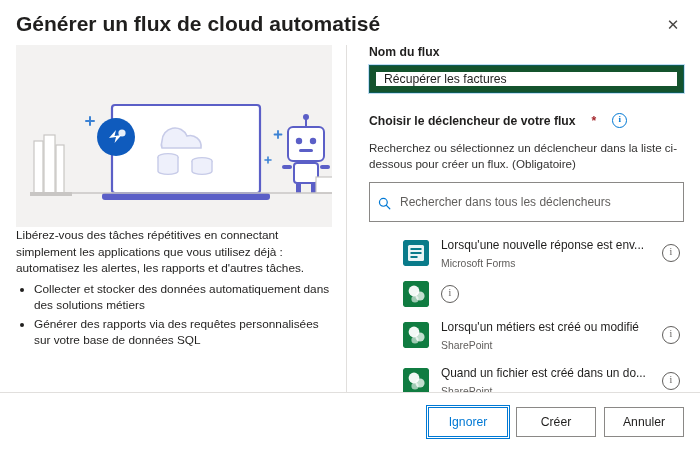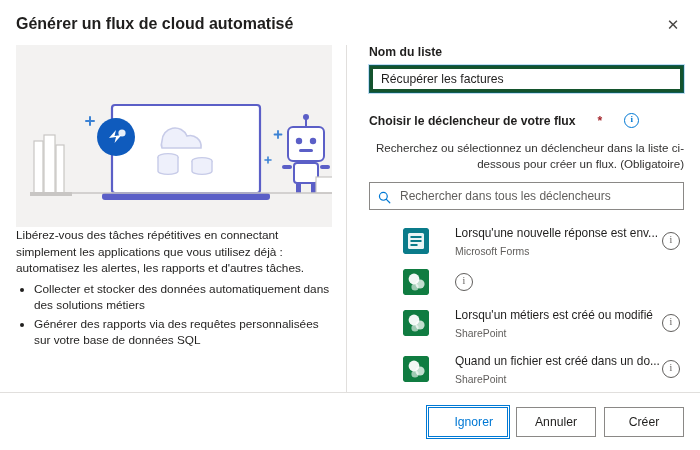--- a/index.html
+++ b/index.html
@@ -22,21 +22,21 @@
     display: flex;
     flex-direction: column;
   }
   .dialog-header {
     padding: 14px 16px 10px 16px;
     display: flex;
     align-items: flex-start;
     justify-content: space-between;
   }
   .dialog-title {
-    font-size: 16px;
+    font-size: 21px;
     font-weight: bold;
     color: #201f1e;
     line-height: 20px;
   }
   .close-btn {
     width: 22px;
     height: 22px;
     display: flex;
     align-items: center;
     justify-content: center;
@@ -108,34 +108,34 @@
   .field-label {
     font-size: 12.2px;
     font-weight: bold;
     color: #201f1e;
     margin-bottom: 6px;
   }
   .flow-name-input {
     width: 100%;
     box-sizing: border-box;
     height: 28px;
-    border: 4px solid #14532d;
+    border: 7px solid #14532d;
     outline: 2px solid rgba(0,120,212,0.25);
     outline-offset: -1px;
     padding: 0 8px;
     font-size: 12.2px;
     font-family: "Liberation Sans", sans-serif;
     color: #201f1e;
     background: #fff;
   }
   .trigger-label-row {
     margin-top: 20px;
     display: flex;
     align-items: center;
-    gap: 22px;
+    gap: 16px;
   }
   .req-star {
     color: #a4262c;
     font-weight: bold;
     font-size: 12.2px;
   }
   .info-icon {
     width: 13px;
     height: 13px;
     border-radius: 50%;
@@ -147,25 +147,24 @@
     display: inline-block;
     font-family: "Liberation Serif", serif;
     font-weight: bold;
     cursor: pointer;
   }
   .helper-text {
     margin-top: 12px;
     font-size: 11.6px;
     line-height: 16px;
     color: #323130;
-    text-align: right;
   }
   .search-box {
     margin-top: 10px;
-    height: 28px;
+    height: 40px;
     border: 1px solid #8a8886;
     display: flex;
     align-items: center;
     padding: 0 8px;
     box-sizing: border-box;
     background: #fff;
   }
   .search-icon {
     width: 13px;
     height: 13px;
@@ -188,21 +187,21 @@
     margin-top: 8px;
     flex: 1;
     overflow: hidden;
     min-height: 0;
     position: relative;
   }
   .trigger-row {
     display: flex;
     align-items: center;
     padding: 5px 0 5px 34px;
-    gap: 26px;
+    gap: 12px;
     cursor: pointer;
   }
   .trig-icon {
     width: 26px;
     height: 26px;
     flex: 0 0 auto;
     border-radius: 2px;
     display: flex;
     align-items: center;
     justify-content: center;
@@ -260,21 +259,20 @@
     background: #fff;
     color: #201f1e;
     cursor: pointer;
     padding: 0 14px;
   }
   .btn.focused {
     border: 1px solid #0078d4;
     outline: 1px solid #0078d4;
     outline-offset: 1px;
     color: #0078d4;
-    text-align: right;
   }
 </style>
 </head>
 <body>
 
 <div class="dialog">
 
   <div class="dialog-header">
     <div class="dialog-title">Générer un flux de cloud automatisé</div>
     <button class="close-btn">✕</button>
@@ -329,21 +327,21 @@
       <ul class="examples">
         <li>Collecter et stocker des données automatiquement dans des solutions métiers</li>
         <li>Générer des rapports via des requêtes personnalisées sur votre base de données SQL</li>
       </ul>
     </div>
 
     <div class="v-divider"></div>
 
     <div class="right-pane">
 
-      <div class="field-label">Nom du liste</div>
+      <div class="field-label">Nom du flux</div>
       <input class="flow-name-input" type="text" value="Récupérer les factures" style="">
 
       <div class="trigger-label-row">
         <span class="field-label" style="margin-bottom:0">Choisir le déclencheur de votre flux</span>
         <span class="req-star">*</span>
         <span class="info-icon">i</span>
       </div>
 
       <div class="helper-text">Recherchez ou sélectionnez un déclencheur dans la liste ci-dessous pour créer un flux. (Obligatoire)</div>
 
@@ -419,17 +417,17 @@
           </span>
           <span class="trig-info">i</span>
         </div>
 
       </div>
     </div>
   </div>
 
   <div class="dialog-footer">
     <button class="btn focused">Ignorer</button>
+    <button class="btn">Créer</button>
     <button class="btn">Annuler</button>
-    <button class="btn">Créer</button>
   </div>
 
 </div>
 
 </body></html>

